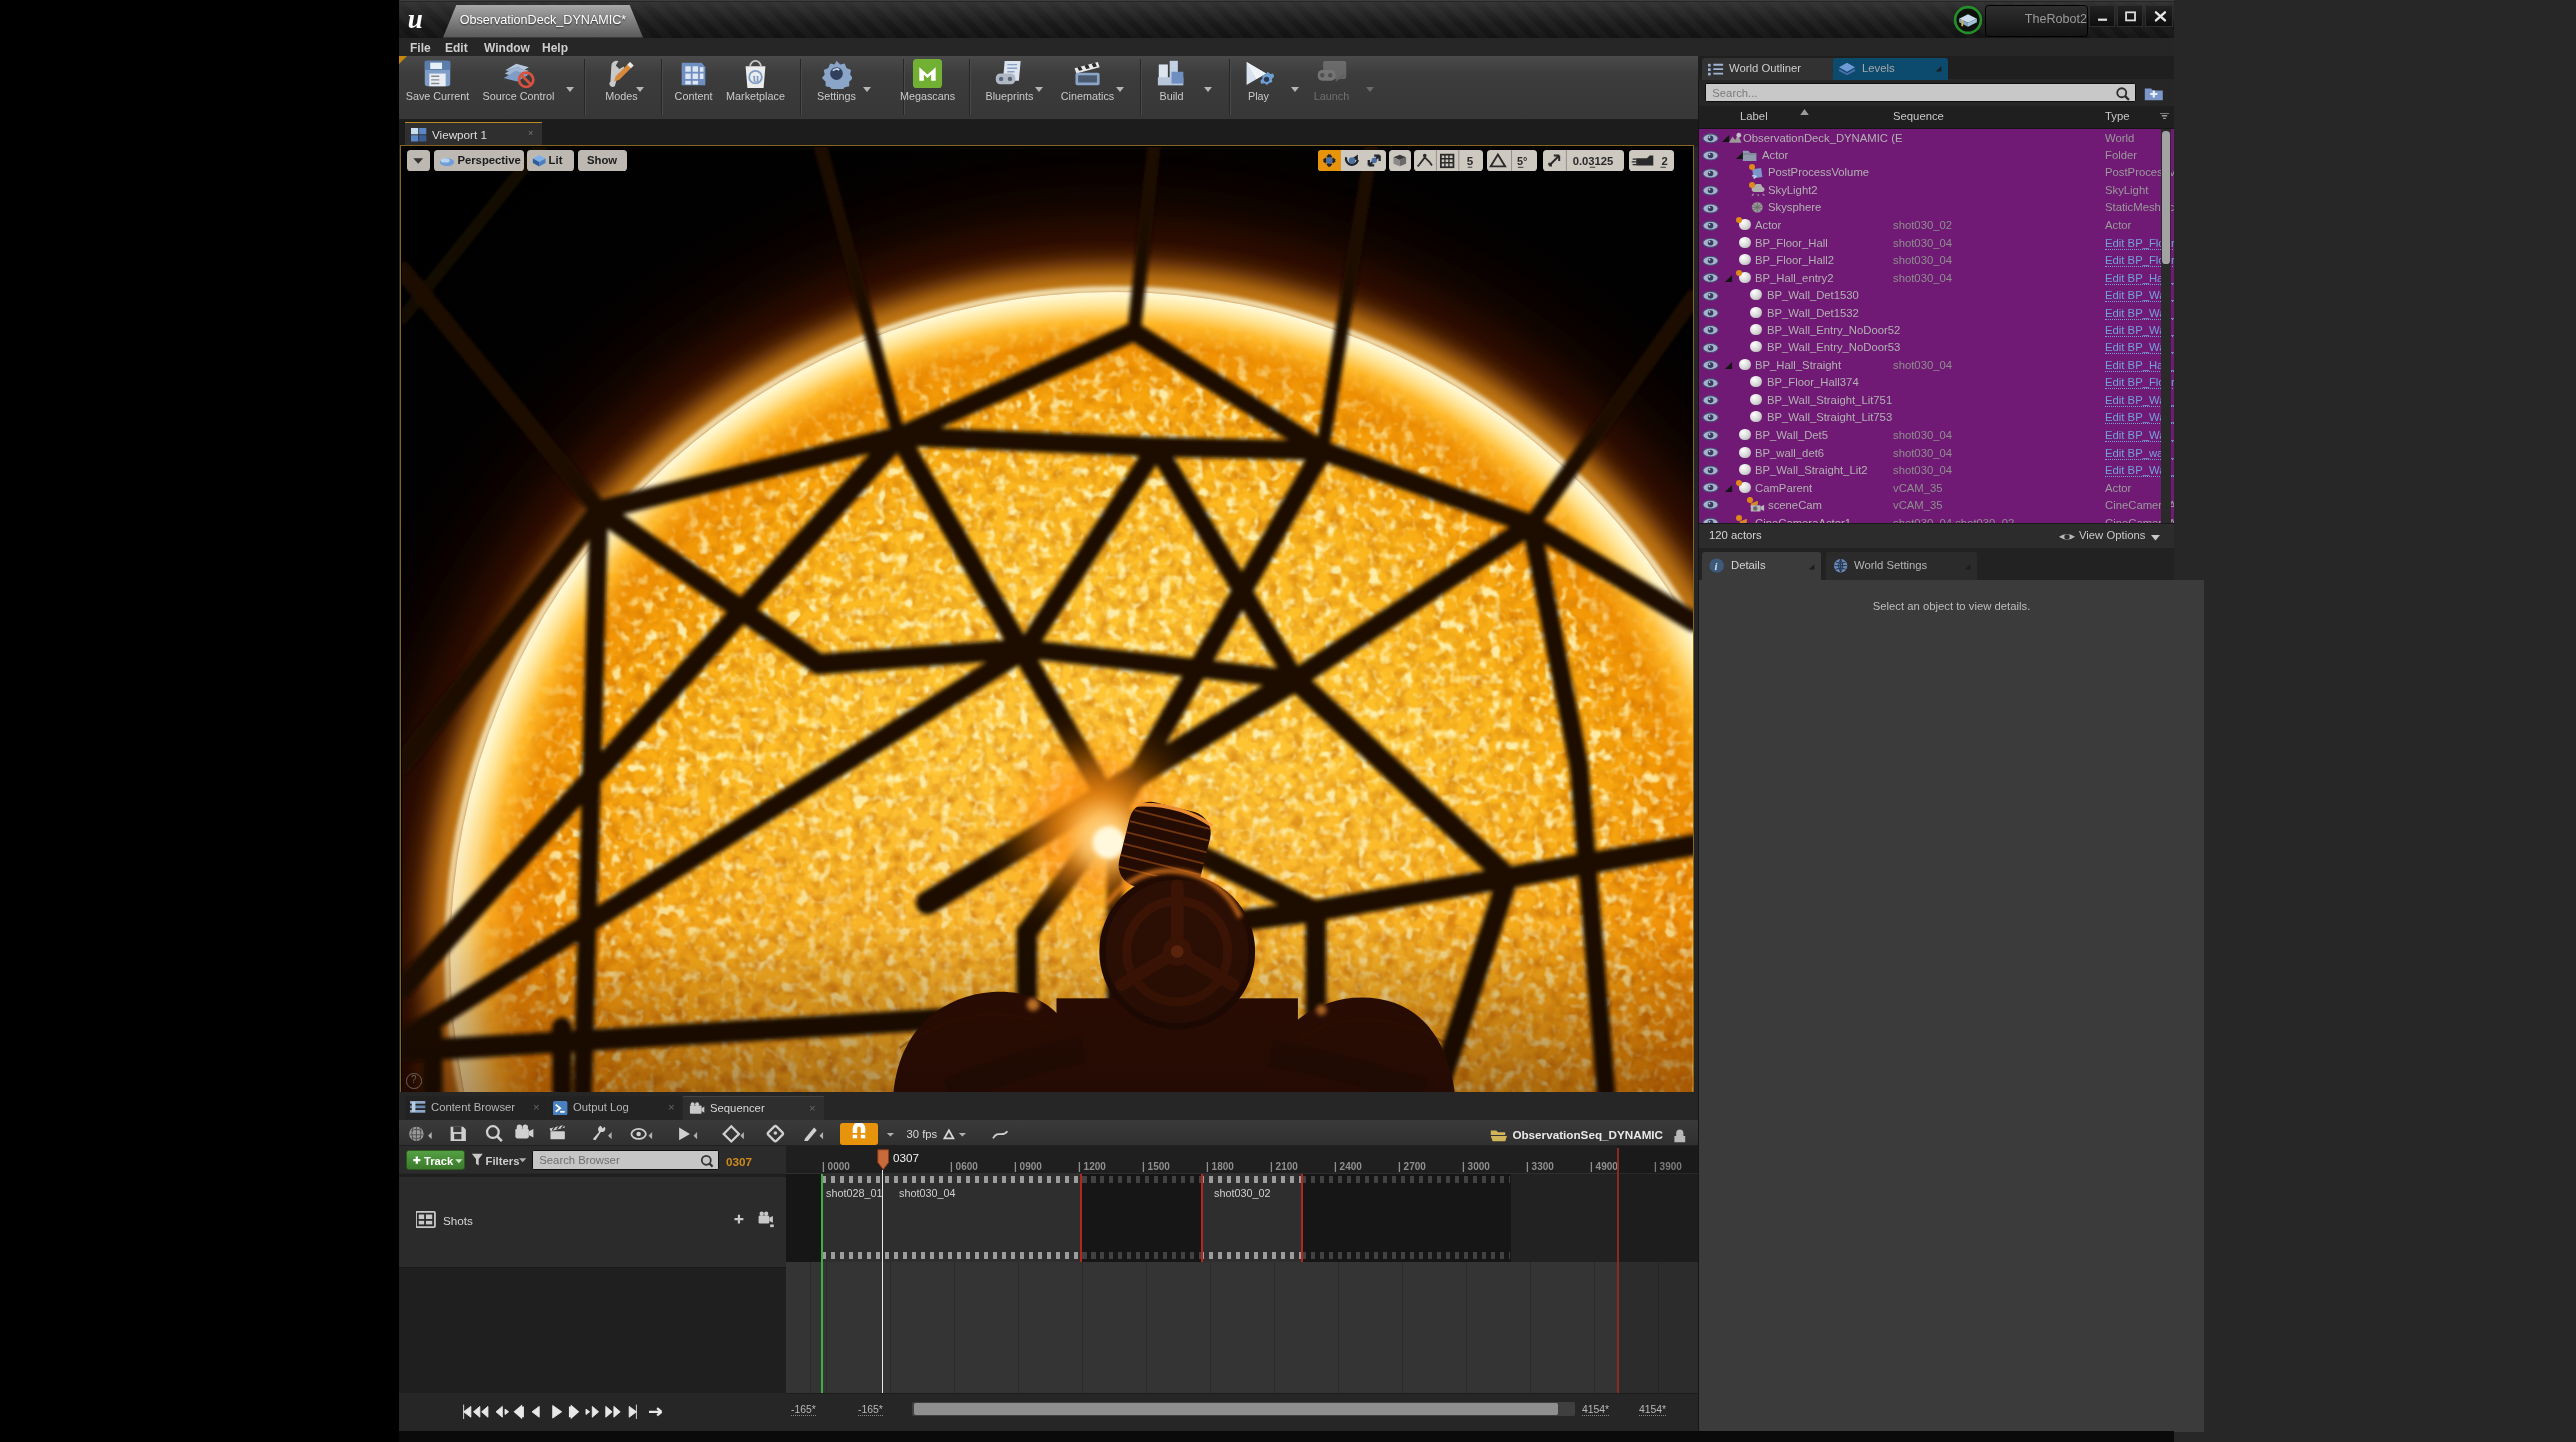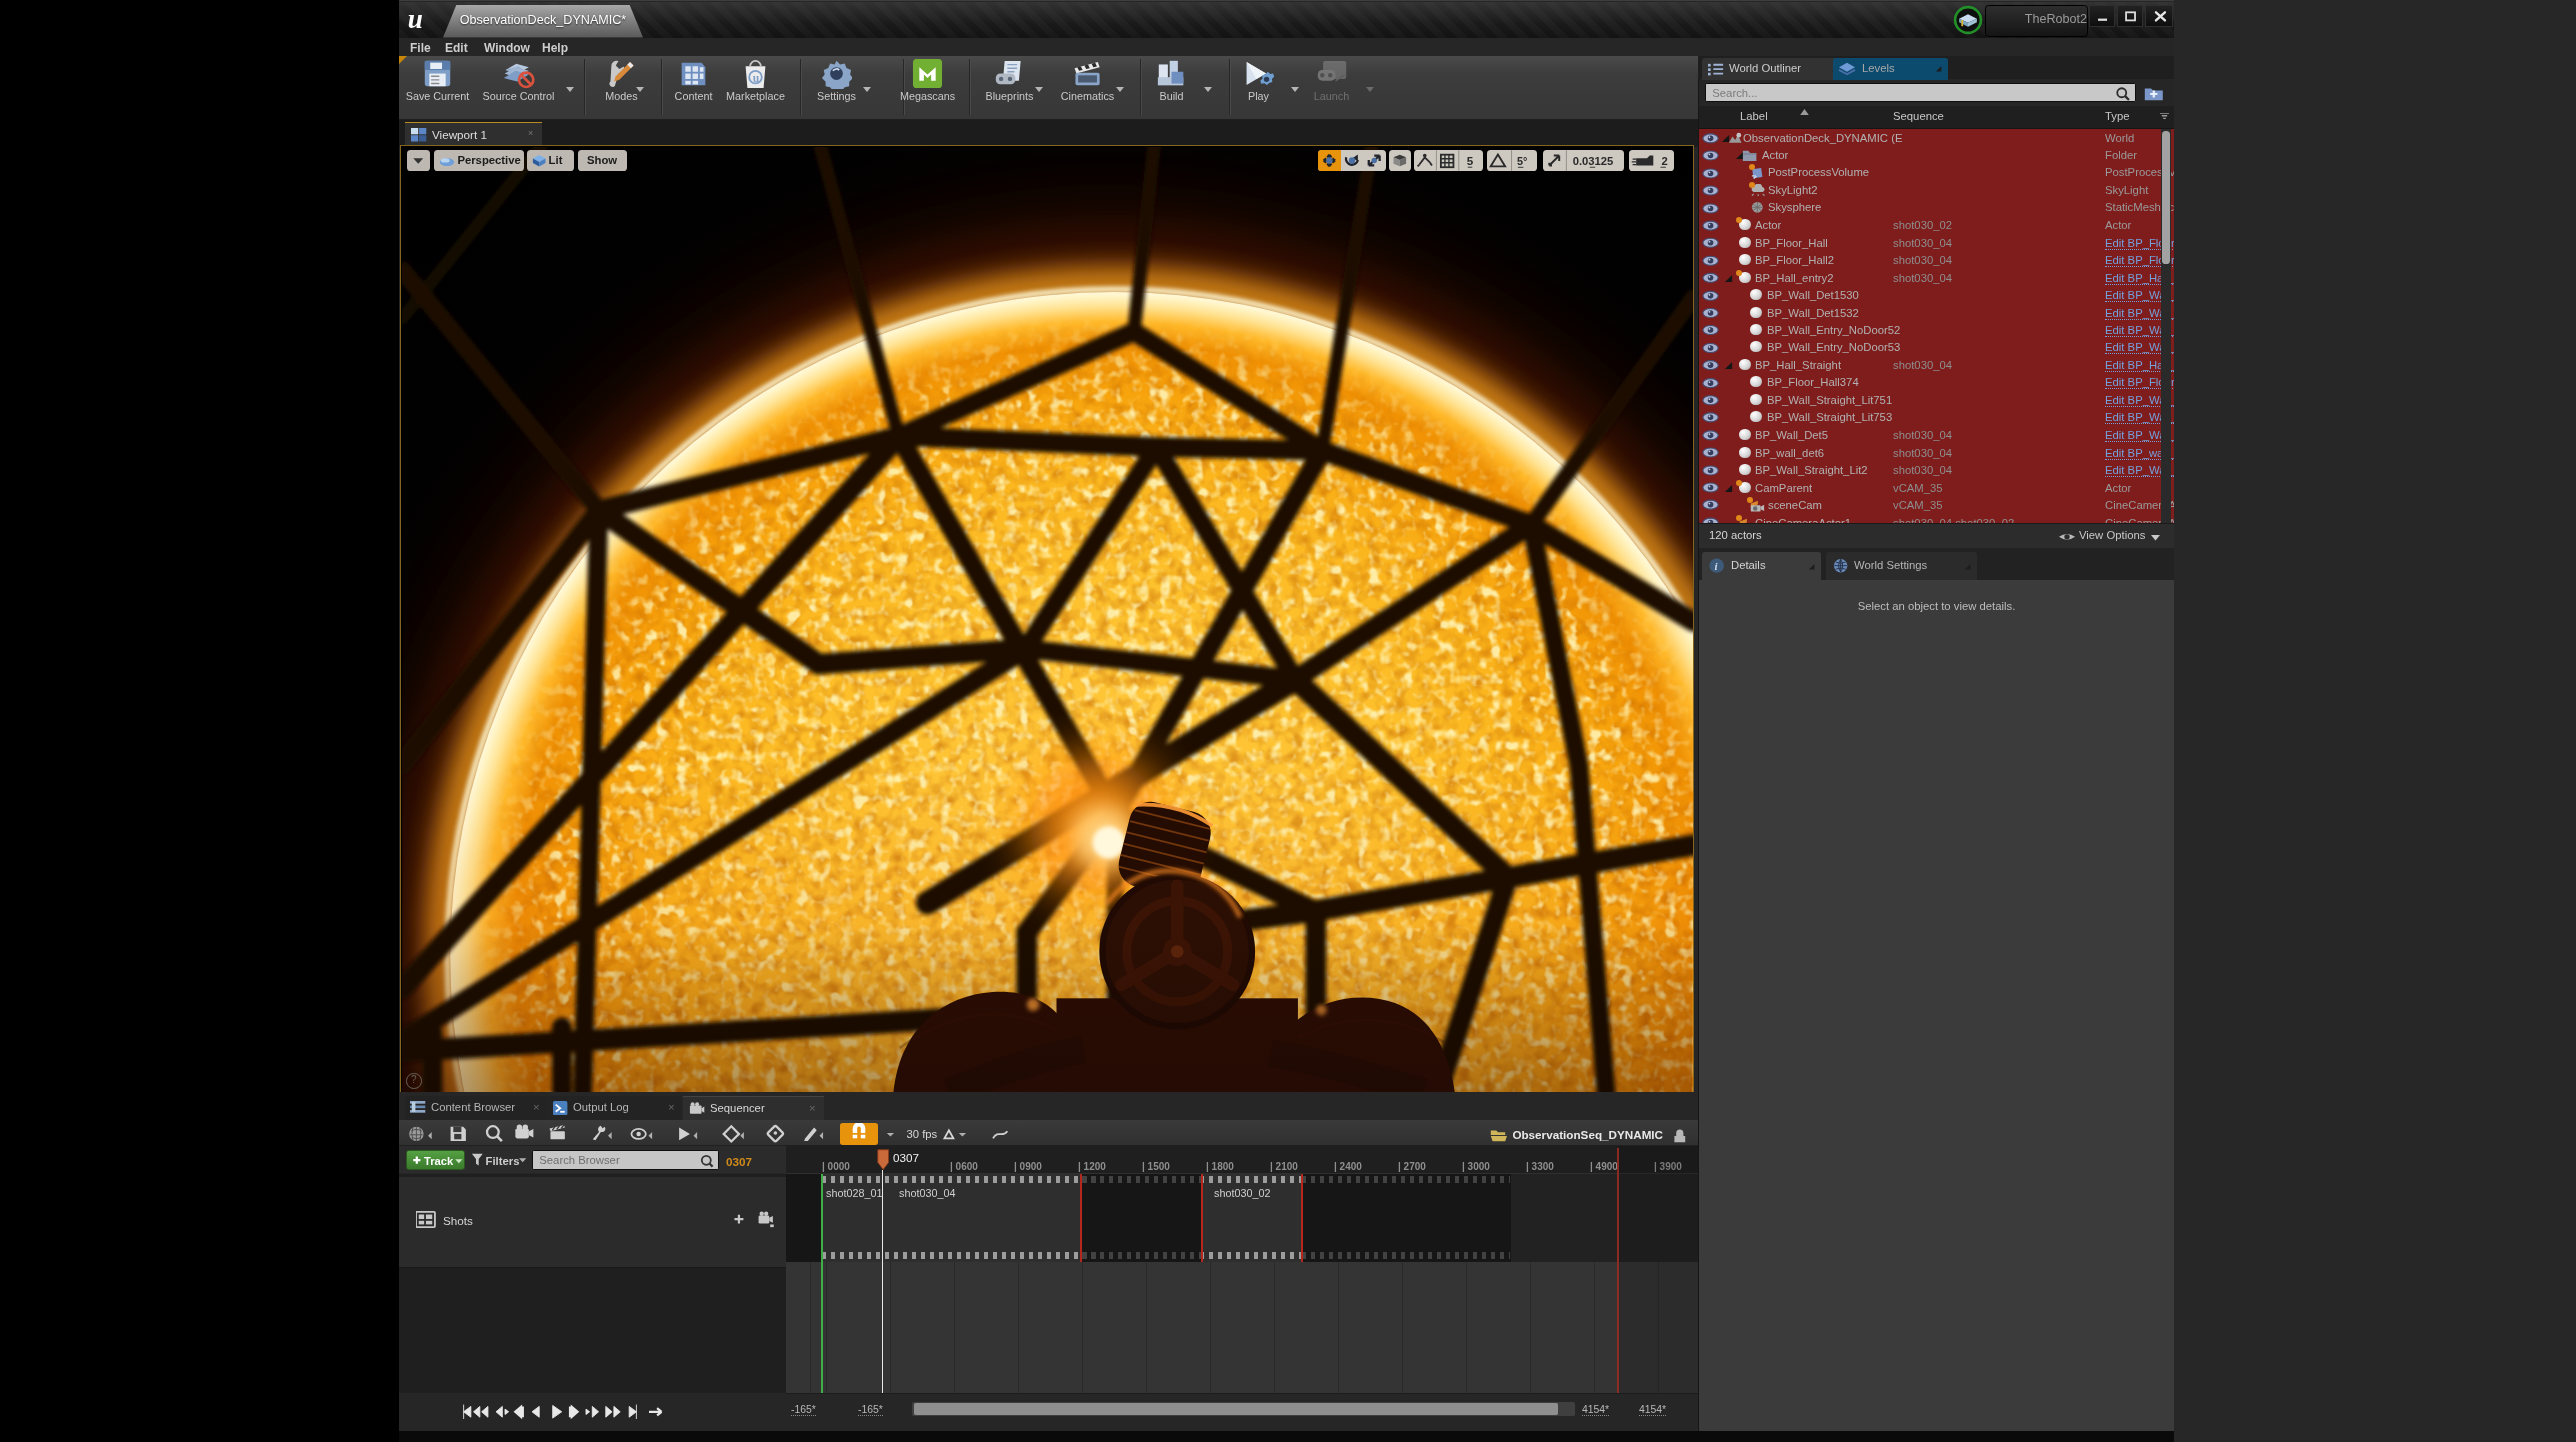--- a/index.html
+++ b/index.html
@@ -52,29 +52,29 @@
 #transport{left:399px;top:1393px;width:387px;height:35px;background:#262626;}
 #timeline{left:786px;top:1146px;width:912px;height:282px;background:#2f2f2f;}
 #ruler{left:786px;top:1146px;width:912px;height:27px;background:#1f1f1f;}
 .rlab{position:absolute;top:1161px;font-size:10px;color:#8f8f8f;font-weight:bold;}
 #botbar{left:786px;top:1393px;width:912px;height:35px;background:#262626;border-top:0.9px solid #1c1c1c;box-sizing:border-box;}
 
 #rpanel{left:1698px;top:56px;width:476px;height:1375px;background:#262626;border-left:0.9px solid #161616;box-sizing:border-box;}
 #outtabs{left:1698px;top:56px;width:476px;height:23.4px;background:#1f1f1f;}
 #outsearch{left:1705px;top:83px;width:431px;height:19px;background:#c8c8c8;border:0.9px solid #0e0e0e;border-radius:1.8px;box-sizing:border-box;}
 #outhead{left:1699px;top:106px;width:475px;height:22.5px;background:#1f1f1f;border-bottom:0.9px solid #151515;box-sizing:border-box;}
-#outrows{left:1699px;top:129px;width:475px;height:394px;background:#7f1d1d;overflow:hidden;}
+#outrows{left:1699px;top:129px;width:475px;height:394px;background:#701a75;overflow:hidden;}
 .orow{position:absolute;left:0;width:475px;height:18px;}
 .orow .lab{position:absolute;top:2.7px;font-size:11.3px;color:#b2b2b2;white-space:nowrap;}
 .orow .seq{position:absolute;left:194px;top:2.7px;font-size:11.3px;color:#8e8e8e;}
 .orow .typ{position:absolute;left:406px;top:2.7px;font-size:11.3px;color:#9a9a9a;white-space:nowrap;}
 .orow .lnk{position:absolute;left:406px;top:2.7px;font-size:11.3px;color:#74a0dc;border-bottom:0.9px dotted #74a0dc;white-space:nowrap;}
 #actorsbar{left:1699px;top:523px;width:475px;height:25px;background:#2c2c2c;border-top:0.9px solid #1a1a1a;box-sizing:border-box;}
 #dettabs{left:1699px;top:548px;width:475px;height:32px;background:#222222;}
-#detbody{left:1699px;top:580px;width:475px;height:852px;background:#3b3b3b;}
+#detbody{left:1699px;top:580px;width:475px;height:852px;background:#3b3b3b;padding-left:30px;}
 #botstrip{left:399px;top:1431px;width:1775px;height:10.8px;background:#0a0a0a;}
 .ric{position:absolute;top:2.7px;}
 .arr{position:absolute;top:4.5px;width:9px;height:9px;}
 .sph{position:absolute;width:11.7px;height:11.7px;border-radius:50%;top:2.7px;background:radial-gradient(circle at 35% 30%,#ffffff,#d6d6d6 55%,#9e9e9e);}
 .odot{position:absolute;width:6.3px;height:6.3px;border-radius:50%;top:0.9px;background:#e0891a;z-index:2;}
 </style></head>
 <body>
 <div id="page">
 <div class="abs" id="rightbg"></div>
 <div class="abs" id="win"></div>

